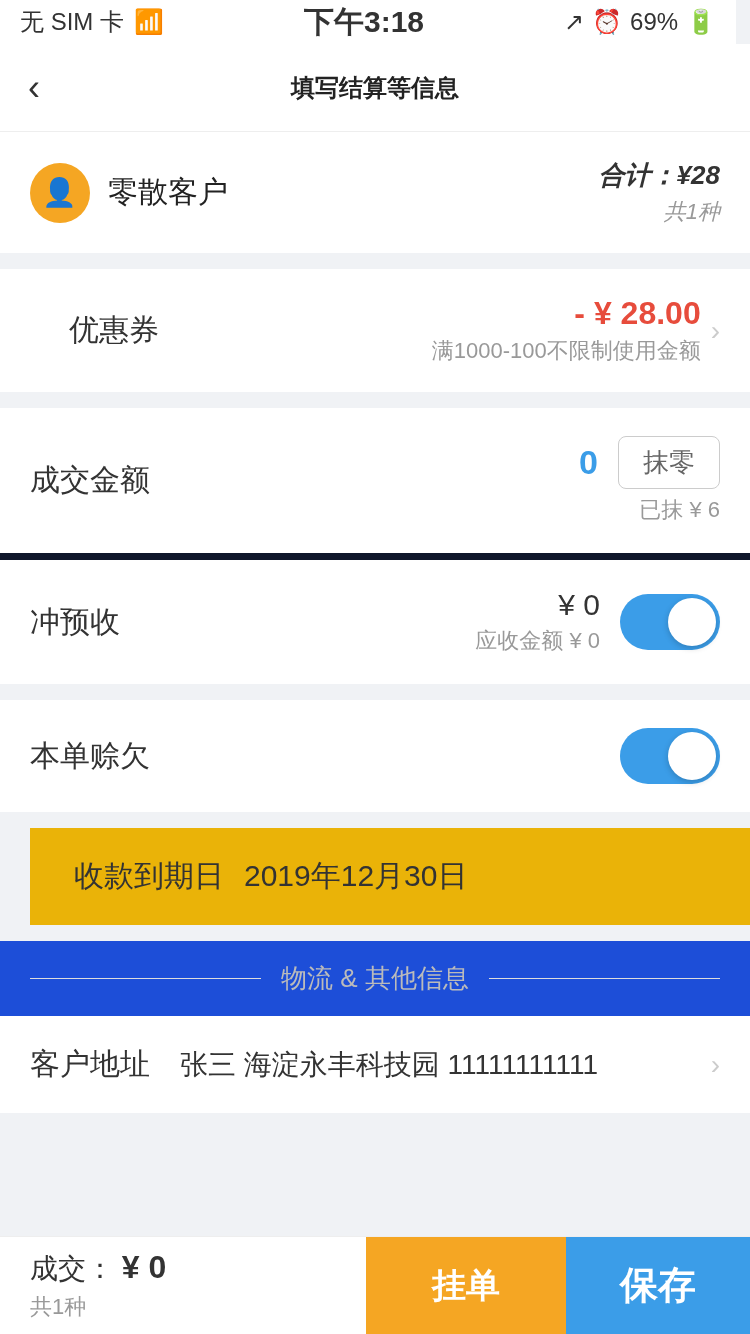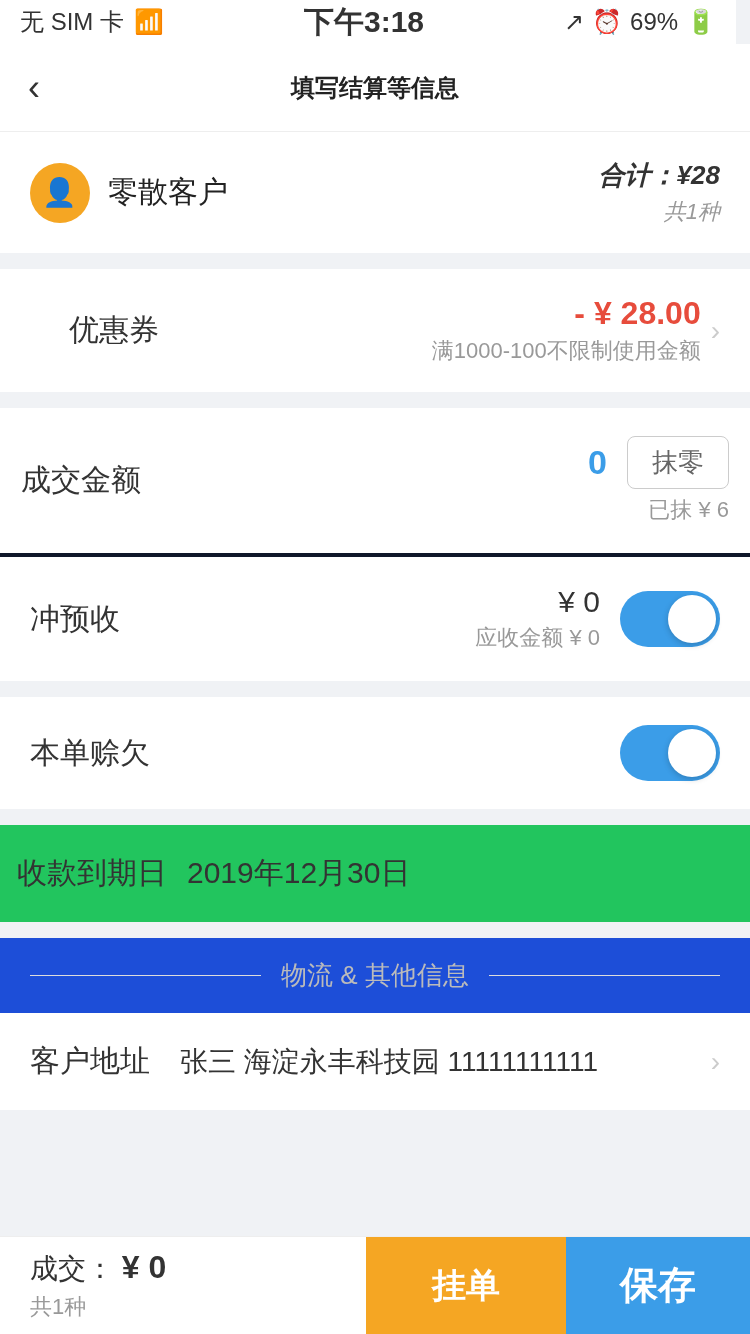--- a/index.html
+++ b/index.html
@@ -98,22 +98,22 @@
 
     
     .transaction-section {
       background: #fff;
       margin-bottom: 16px;
     }
     .trans-row {
       display: flex;
       align-items: center;
       justify-content: space-between;
-      padding: 28px 21px;
-      border-bottom: 4px solid #0f172a;
+      padding: 28px 30px;
+      border-bottom: 7px solid #0f172a;
     }
     .trans-row:last-child { border-bottom: none; }
     .trans-label { font-size: 30px; color: #333; }
     .trans-right { display: flex; flex-direction: column; align-items: flex-end; gap: 6px; }
     .trans-amount-row { display: flex; align-items: center; gap: 20px; }
     .trans-amount-blue { font-size: 34px; color: #3b9de8; font-weight: 600; }
     .round-zero-btn {
       border: 1px solid #ccc;
       border-radius: 8px;
       padding: 8px 24px;
@@ -164,23 +164,24 @@
       margin-bottom: 16px;
       padding: 28px 30px;
       display: flex;
       align-items: center;
       justify-content: space-between;
     }
     .debt-label { font-size: 30px; color: #333; }
 
     
     .duedate-section {
-      background: #22c55e;
-      margin-bottom: 16px;
-      padding: 28px 17px;
+      background: #eab308;
+      margin-bottom: 16px;
+      padding: 28px 44px;
+      margin-left: 30px;
     }
     .duedate-row { display: flex; align-items: center; gap: 20px; }
     .duedate-label { font-size: 30px; color: #333; }
     .duedate-value { font-size: 30px; color: #333; }
     .divider-line {
       flex: 1;
       height: 1px;
       background: #ddd;
     }
     .divider-text {

